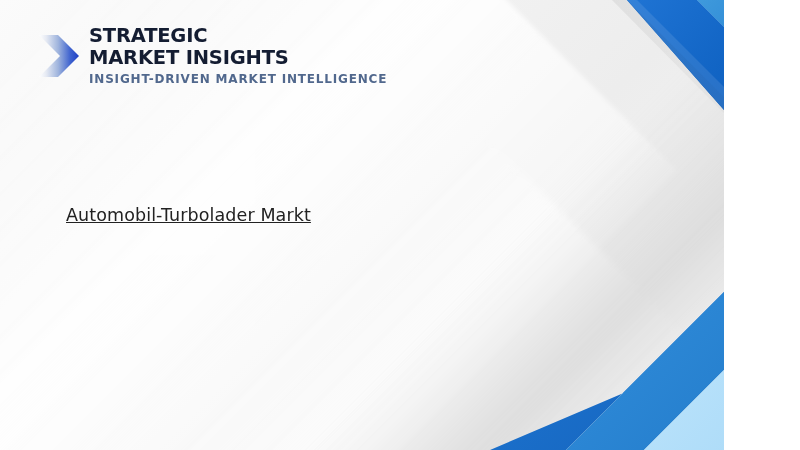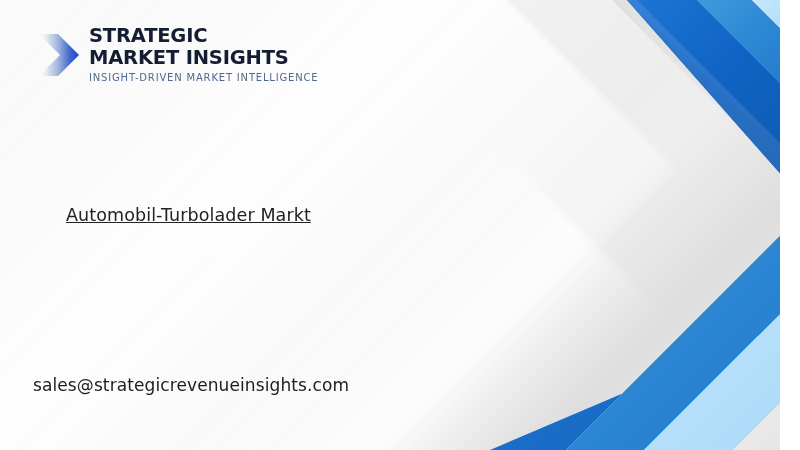--- a/index.html
+++ b/index.html
@@ -10,21 +10,21 @@
   body {
     width: 800px;
     height: 450px;
     font-family: "Liberation Sans", sans-serif;
     background: #ffffff;
     overflow: hidden;
   }
 
   #slide {
     position: relative;
-    width: 780px;
+    width: 724px;
     height: 450px;
     overflow: hidden;
     background: #f4f4f4;
   }
 
   
   .bg-base {
     position: absolute;
     inset: 0;
     background: linear-gradient(135deg, #fbfbfb 0%, #f2f2f2 38%, #ededed 60%, #f6f6f6 100%);
@@ -101,22 +101,22 @@
     font-size: 19.5px;
     letter-spacing: -0.2px;
     color: #141d32;
   }
   .logo-line2 {
     margin-top: 2px;
   }
   .logo-tagline {
     margin-top: 6px;
     font-family: "DejaVu Sans", sans-serif;
-    font-weight: normal;
-    font-size: 10px;
+    font-weight: bold;
+    font-size: 12px;
     letter-spacing: 0.82px;
     color: #51688d;
   }
 
   
   .headline {
     position: absolute;
     left: 66px;
     top: 205px;
     font-family: "DejaVu Sans", sans-serif;
@@ -232,15 +232,14 @@
     </svg>
     <div class="logo-text">
       <span class="logo-line1">STRATEGIC</span>
       <span class="logo-line2">MARKET INSIGHTS</span>
       <span class="logo-tagline">INSIGHT-DRIVEN MARKET INTELLIGENCE</span>
     </div>
   </div>
 
   <div class="headline">Automobil-Turbolader Markt</div>
 
-  <div class="contact">sales@strategicrevenueinsights.com</div>
 
 </div>
 
 </body></html>

